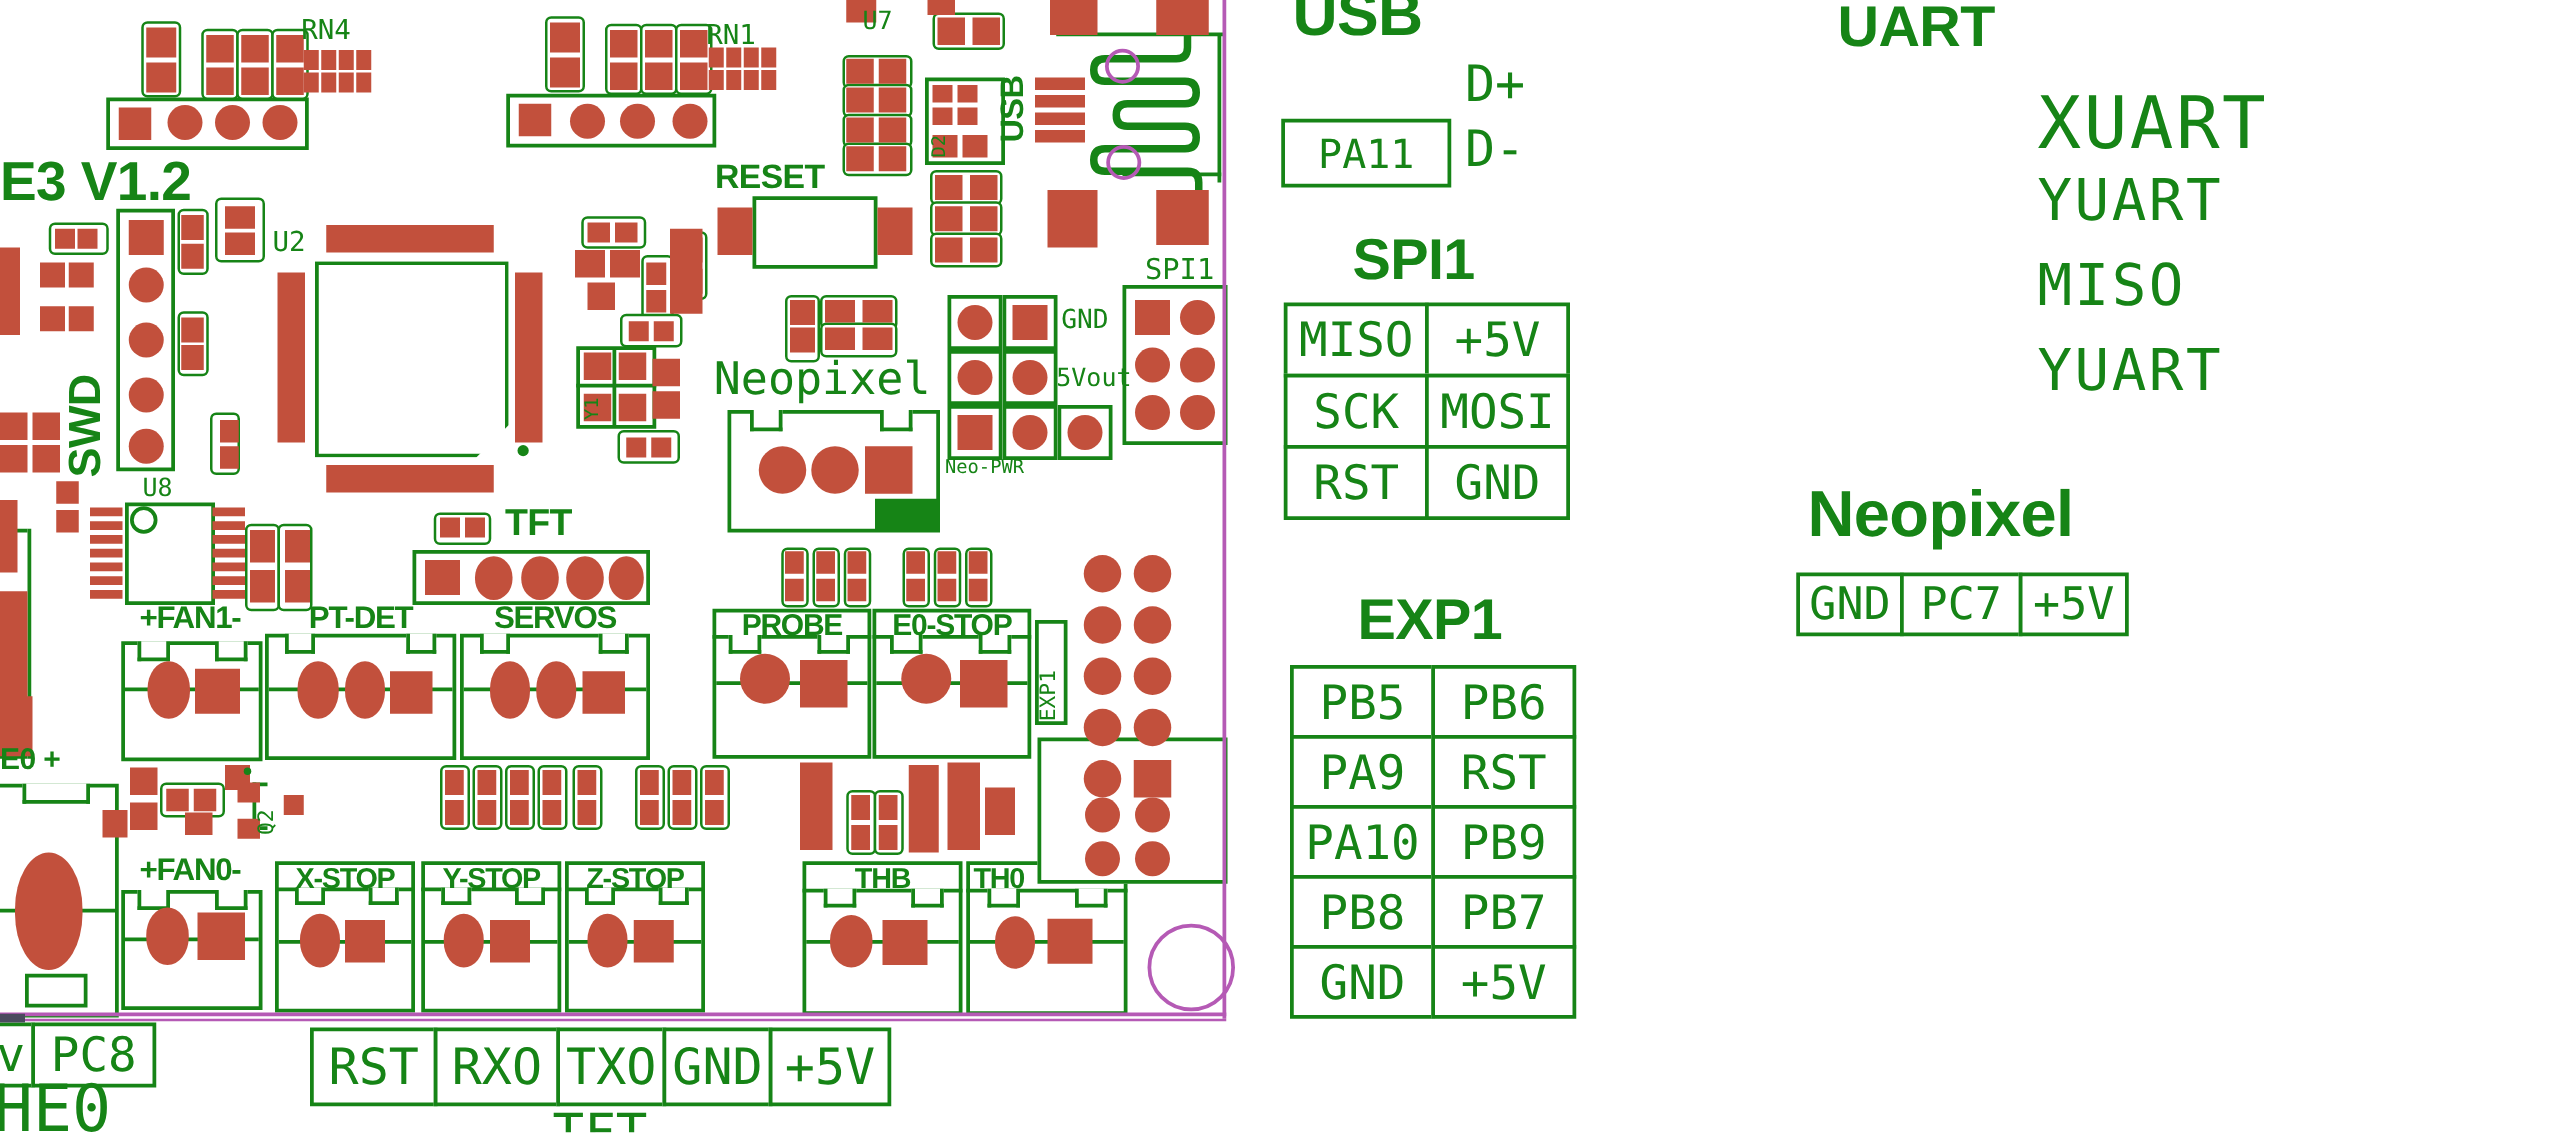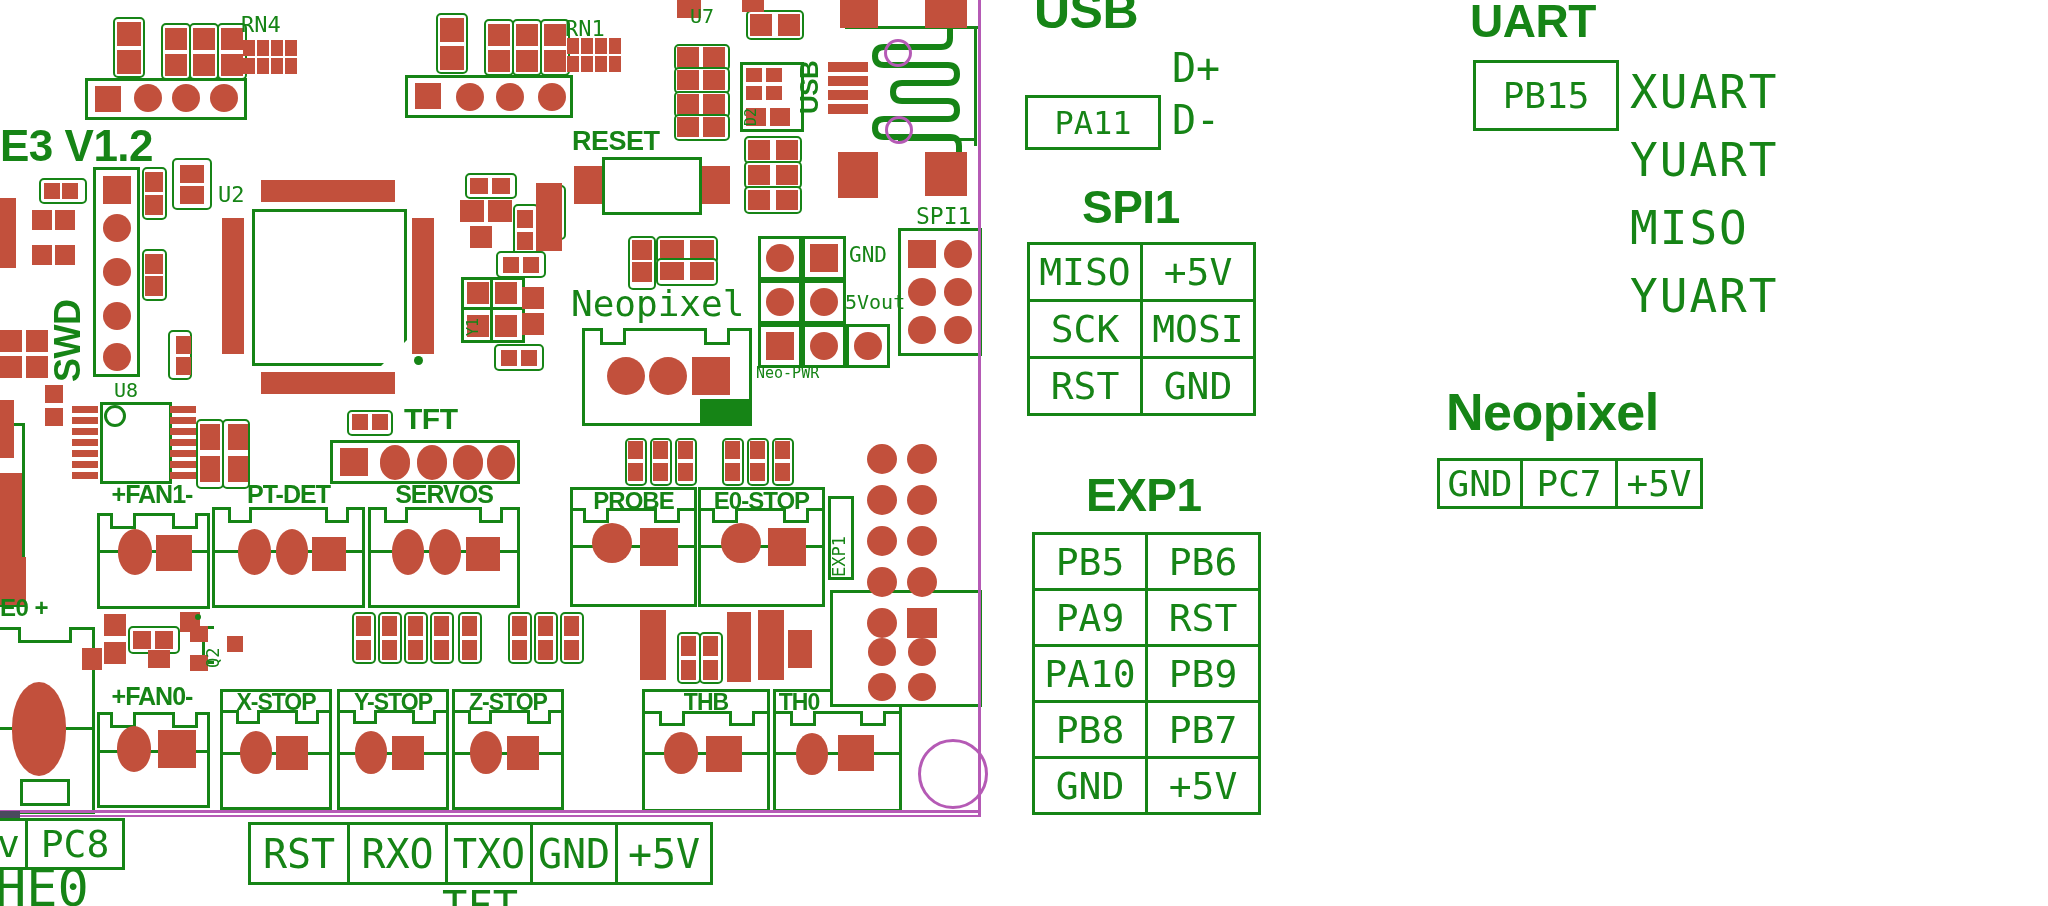--- a/index.html
+++ b/index.html
@@ -503,22 +503,21 @@
   <div class="cell" style="left:1032px;top:588px;width:116px;height:59px;font-size:38px">PA9</div>
   <div class="cell" style="left:1145px;top:588px;width:116px;height:59px;font-size:38px">RST</div>
   <div class="cell" style="left:1032px;top:644px;width:116px;height:59px;font-size:38px">PA10</div>
   <div class="cell" style="left:1145px;top:644px;width:116px;height:59px;font-size:38px">PB9</div>
   <div class="cell" style="left:1032px;top:700px;width:116px;height:59px;font-size:38px">PB8</div>
   <div class="cell" style="left:1145px;top:700px;width:116px;height:59px;font-size:38px">PB7</div>
   <div class="cell" style="left:1032px;top:756px;width:116px;height:59px;font-size:38px">GND</div>
   <div class="cell" style="left:1145px;top:756px;width:116px;height:59px;font-size:38px">+5V</div>
 
   <div class="t b lbl" style="left:1470px;top:-2px;font-size:46px">UART</div>
-  <div class="cell" style="left:1473px;top:60px;width:146px;height:71px;font-size:36px">PB15</div>
-  <div class="t m lbl" style="left:1630px;top:69px;font-size:46px;letter-spacing:2px">XUART</div>
+  <div class="t m lbl" style="left:1630px;top:69px;font-size:58px;letter-spacing:2px">XUART</div>
   <div class="t m lbl" style="left:1630px;top:137px;font-size:46px;letter-spacing:2px">YUART</div>
   <div class="t m lbl" style="left:1630px;top:205px;font-size:46px;letter-spacing:2px">MISO</div>
   <div class="t m lbl" style="left:1630px;top:273px;font-size:46px;letter-spacing:2px">YUART</div>
 
   <div class="t b lbl" style="left:1446px;top:386px;font-size:52px">Neopixel</div>
   <div class="cell" style="left:1437px;top:458px;width:86px;height:51px;font-size:36px">GND</div>
   <div class="cell" style="left:1520px;top:458px;width:98px;height:51px;font-size:36px">PC7</div>
   <div class="cell" style="left:1615px;top:458px;width:88px;height:51px;font-size:36px">+5V</div>
 
   <div class="cell" style="left:248px;top:822px;width:102px;height:63px;font-size:40px">RST</div>

